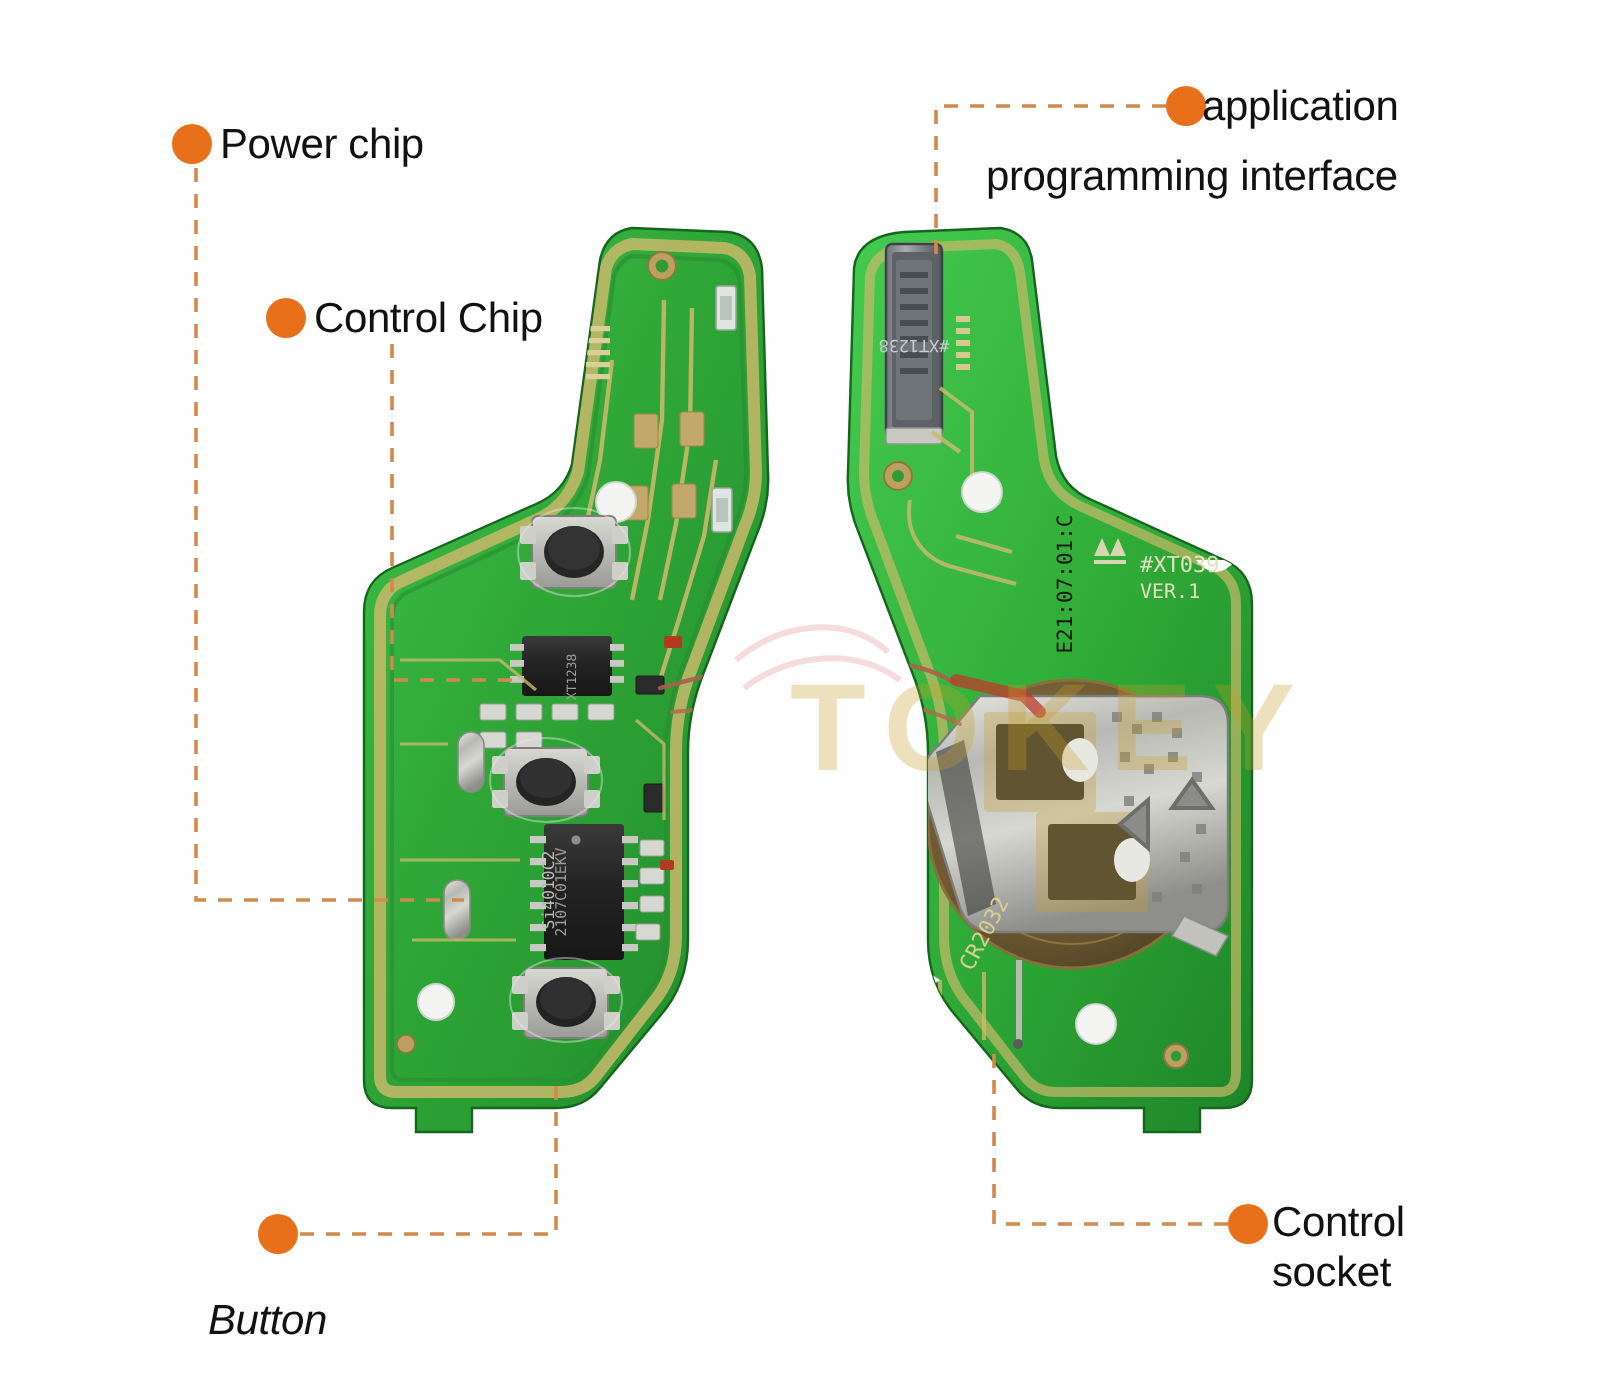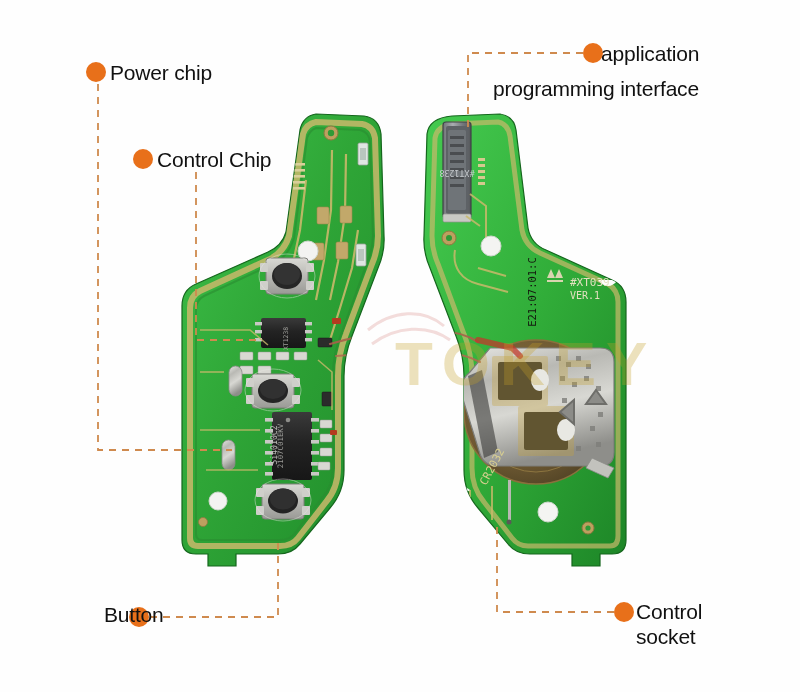--- a/index.html
+++ b/index.html
@@ -472,15 +472,15 @@
   <div style="position:absolute; left:601px; top:41px; width:210px;">
     <div class="callout-label" style="position:static; display:block;">application</div>
     <div class="callout-label" style="position:absolute; left:-108px; top:35px; display:block;">programming interface</div>
   </div>
 
   <div style="position:absolute; left:636px; top:599px; width:150px;">
     <div class="callout-label" style="position:static; display:block;">Control</div>
     <div class="callout-label" style="position:absolute; left:0px; top:25px; display:block;">socket</div>
   </div>
 
-  <div class="callout-label" style="left:104px; top:602px;">Button</div>
+  <div class="callout-label" style="left:104px; top:648px;font-style:italic;">Button</div>
 
 </div>
 
 </body></html>

